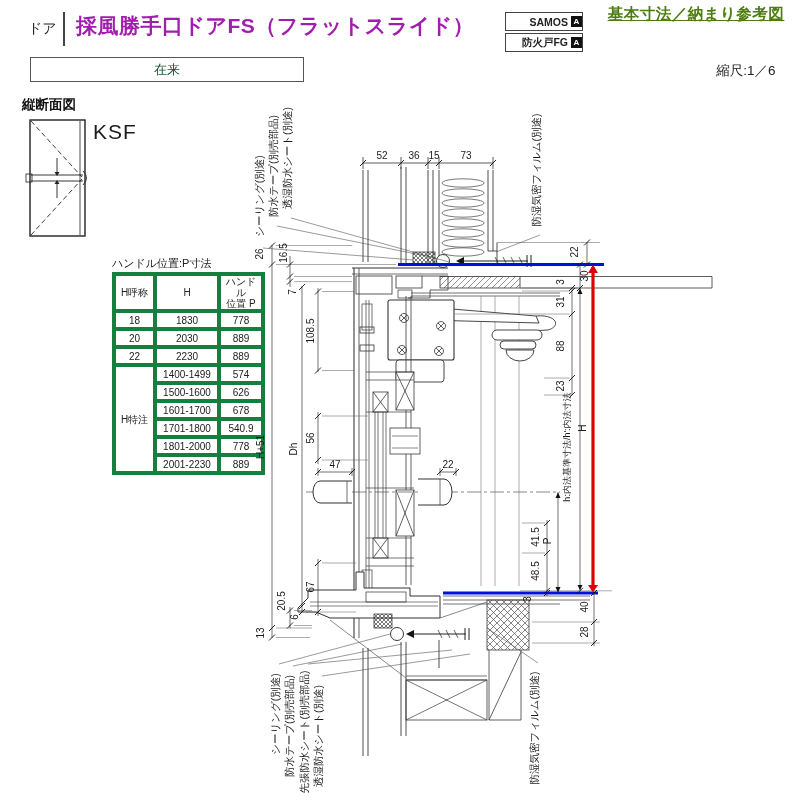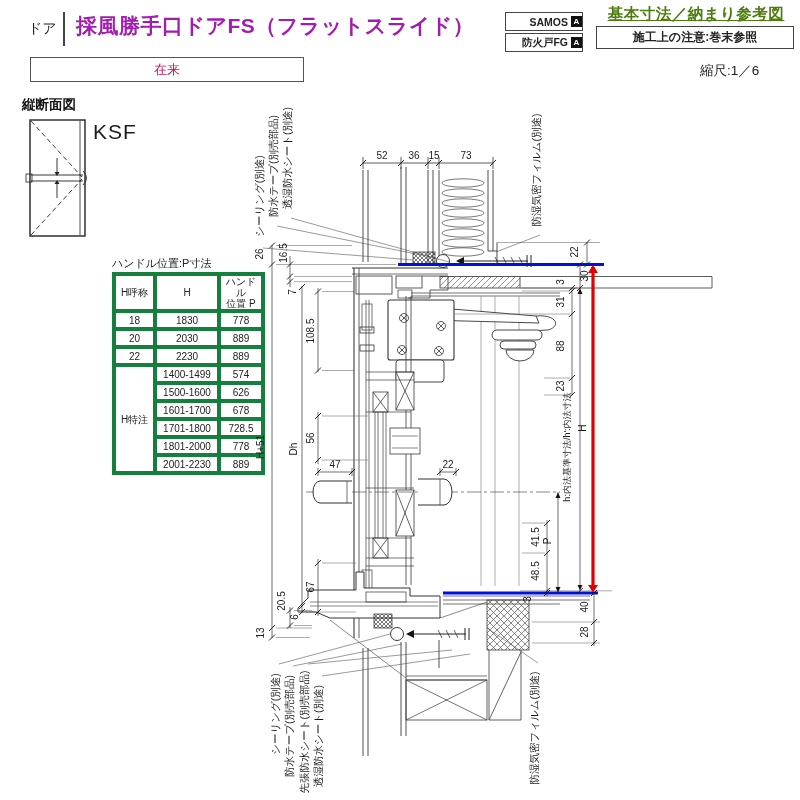--- a/index.html
+++ b/index.html
@@ -8,22 +8,22 @@
   .abs{position:absolute;}
   
   .cat{left:28px;top:20px;font-size:14px;color:#222;text-align:right;}
   .divider{left:63px;top:12px;width:2px;height:34px;background:#444;}
   .title{left:76px;top:12px;font-size:21px;font-weight:700;letter-spacing:.5px;color:#a21caf;}
   .badges{left:505px;top:12px;display:flex;flex-direction:column;gap:2px;}
   .badge{width:76px;height:17px;border:1.5px solid #444;display:flex;align-items:center;justify-content:flex-end;gap:3px;font-size:10.5px;font-weight:600;color:#222;}
   .mark{display:inline-block;width:11px;height:11px;background:#111;color:#fff;font-size:8px;font-weight:700;text-align:center;line-height:11px;}
   .reftitle{left:596px;top:4px;width:200px;font-size:15.5px;font-weight:700;color:#4d7c0f;text-align:center;letter-spacing:.5px;text-decoration:underline;}
   .notebox{left:596px;top:26px;width:196px;height:21px;border:1.5px solid #444;font-size:12px;font-weight:700;text-align:center;line-height:21px;color:#222;}
-  .zairai{left:30px;top:57px;width:272px;height:23px;border:1px solid #555;font-size:13px;text-align:center;line-height:23px;color:#be185d;}
-  .scale{left:700px;top:62px;width:92px;font-size:13.5px;text-align:left;color:#222;}
+  .zairai{left:30px;top:57px;width:272px;height:23px;border:1px solid #555;font-size:13px;text-align:center;line-height:23px;color:#14532d;}
+  .scale{left:700px;top:62px;width:92px;font-size:13.5px;text-align:center;color:#222;}
   .secttitle{left:22px;top:96px;font-size:13.5px;font-weight:600;color:#111;}
   .tbltitle{left:112px;top:256px;font-size:11px;color:#222;}
   
   table.ht{position:absolute;left:112px;top:272px;border-collapse:collapse;table-layout:fixed;}
   table.ht td{border:4px solid #15803d;font-size:10px;text-align:center;vertical-align:middle;padding:0;color:#222;height:14px;line-height:1.1;}
   table.ht td.hd{height:30px;font-size:10px;}
   table.ht .c1{width:37px;} table.ht .c2{width:60px;} table.ht .c3{width:40px;}
   svg.draw{left:0;top:0;}
   svg text{fill:#1c1c1c;}
   .dimt{font-size:10px;}
@@ -43,21 +43,20 @@
     <div class="badge">
       <span>SAMOS</span>
       <span class="mark">A</span>
     </div>
     <div class="badge">
       <span>防火戸FG</span>
       <span class="mark">A</span>
     </div>
   </div>
   <div class="abs reftitle">基本寸法／納まり参考図</div>
-  <div class="abs notebox">施工上の注意:巻末参照</div>
   <div class="abs zairai">在来</div>
   <div class="abs scale">縮尺:1／6</div>
   <div class="abs secttitle">縦断面図</div>
   <div class="abs tbltitle">ハンドル位置:P寸法</div>
 
   <table class="ht">
     <tbody>
         <tr>
       <td class="hd c1">H呼称</td>
       <td class="hd c2">H</td>
@@ -89,21 +88,21 @@
     <tr>
       <td>1500-1600</td>
       <td>626</td>
     </tr>
     <tr>
       <td>1601-1700</td>
       <td>678</td>
     </tr>
     <tr>
       <td>1701-1800</td>
-      <td>728.5</td>
+      <td>540.9</td>
     </tr>
     <tr>
       <td>1801-2000</td>
       <td>778</td>
     </tr>
     <tr>
       <td>2001-2230</td>
       <td>889</td>
     </tr>
   </tbody>

